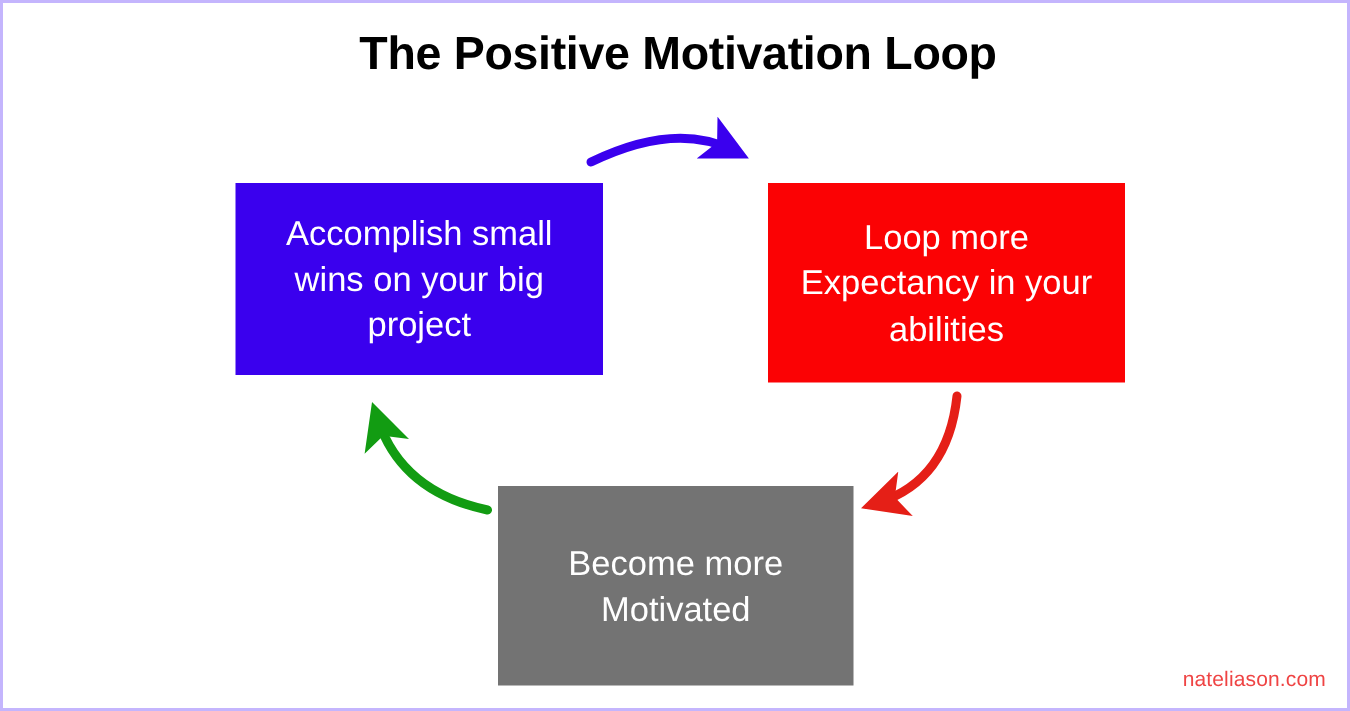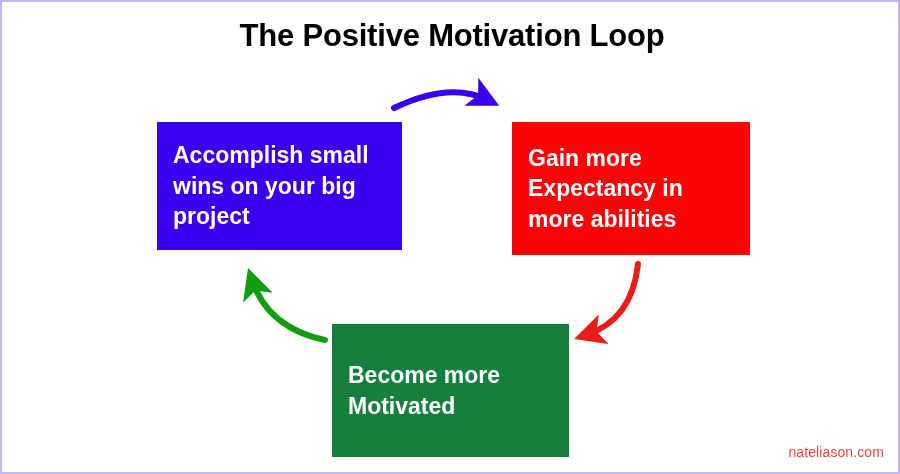--- a/index.html
+++ b/index.html
@@ -32,46 +32,46 @@
     letter-spacing: -0.2px;
     line-height: 1.15;
   }
   .node {
     position: absolute;
     display: flex;
     align-items: center;
     justify-content: center;
     box-sizing: border-box;
     color: #ffffff;
-    text-align: left;
+    text-align: center;
     font-size: 23px;
     line-height: 1.32;
     padding: 4px 16px;
-    font-weight: bold;
+    font-weight: normal;
   }
   #node-accomplish {
     left: 155px;
     top: 120px;
     width: 245px;
     height: 128px;
     background: #3a00ee;
   }
   #node-expectancy {
     left: 510px;
     top: 120px;
     width: 238px;
     height: 133px;
     background: #fb0204;
   }
   #node-motivated {
     left: 330px;
     top: 322px;
     width: 237px;
     height: 133px;
-    background: #15803d;
+    background: #737373;
   }
   #arrows {
     position: absolute;
     left: 0;
     top: 0;
     width: 900px;
     height: 474px;
     pointer-events: none;
   }
   #watermark {
@@ -108,21 +108,21 @@
     <path d="M 636 262 Q 630 318 584 333" fill="none" stroke="#e51f17" stroke-width="6" stroke-linecap="round" marker-end="url(#head-red)"></path>
 
     <path d="M 323 338 Q 266 326 250 278" fill="none" stroke="#129c12" stroke-width="6" stroke-linecap="round" marker-end="url(#head-green)"></path>
   </svg>
 
   <div class="node" id="node-accomplish">
     <span>Accomplish small wins on your big project</span>
   </div>
 
   <div class="node" id="node-expectancy">
-    <span>Gain more Expectancy in more abilities</span>
+    <span>Loop more Expectancy in your abilities</span>
   </div>
 
   <div class="node" id="node-motivated">
     <span>Become more Motivated</span>
   </div>
 
   <div id="watermark">nateliason.com</div>
 
 </div>
 

